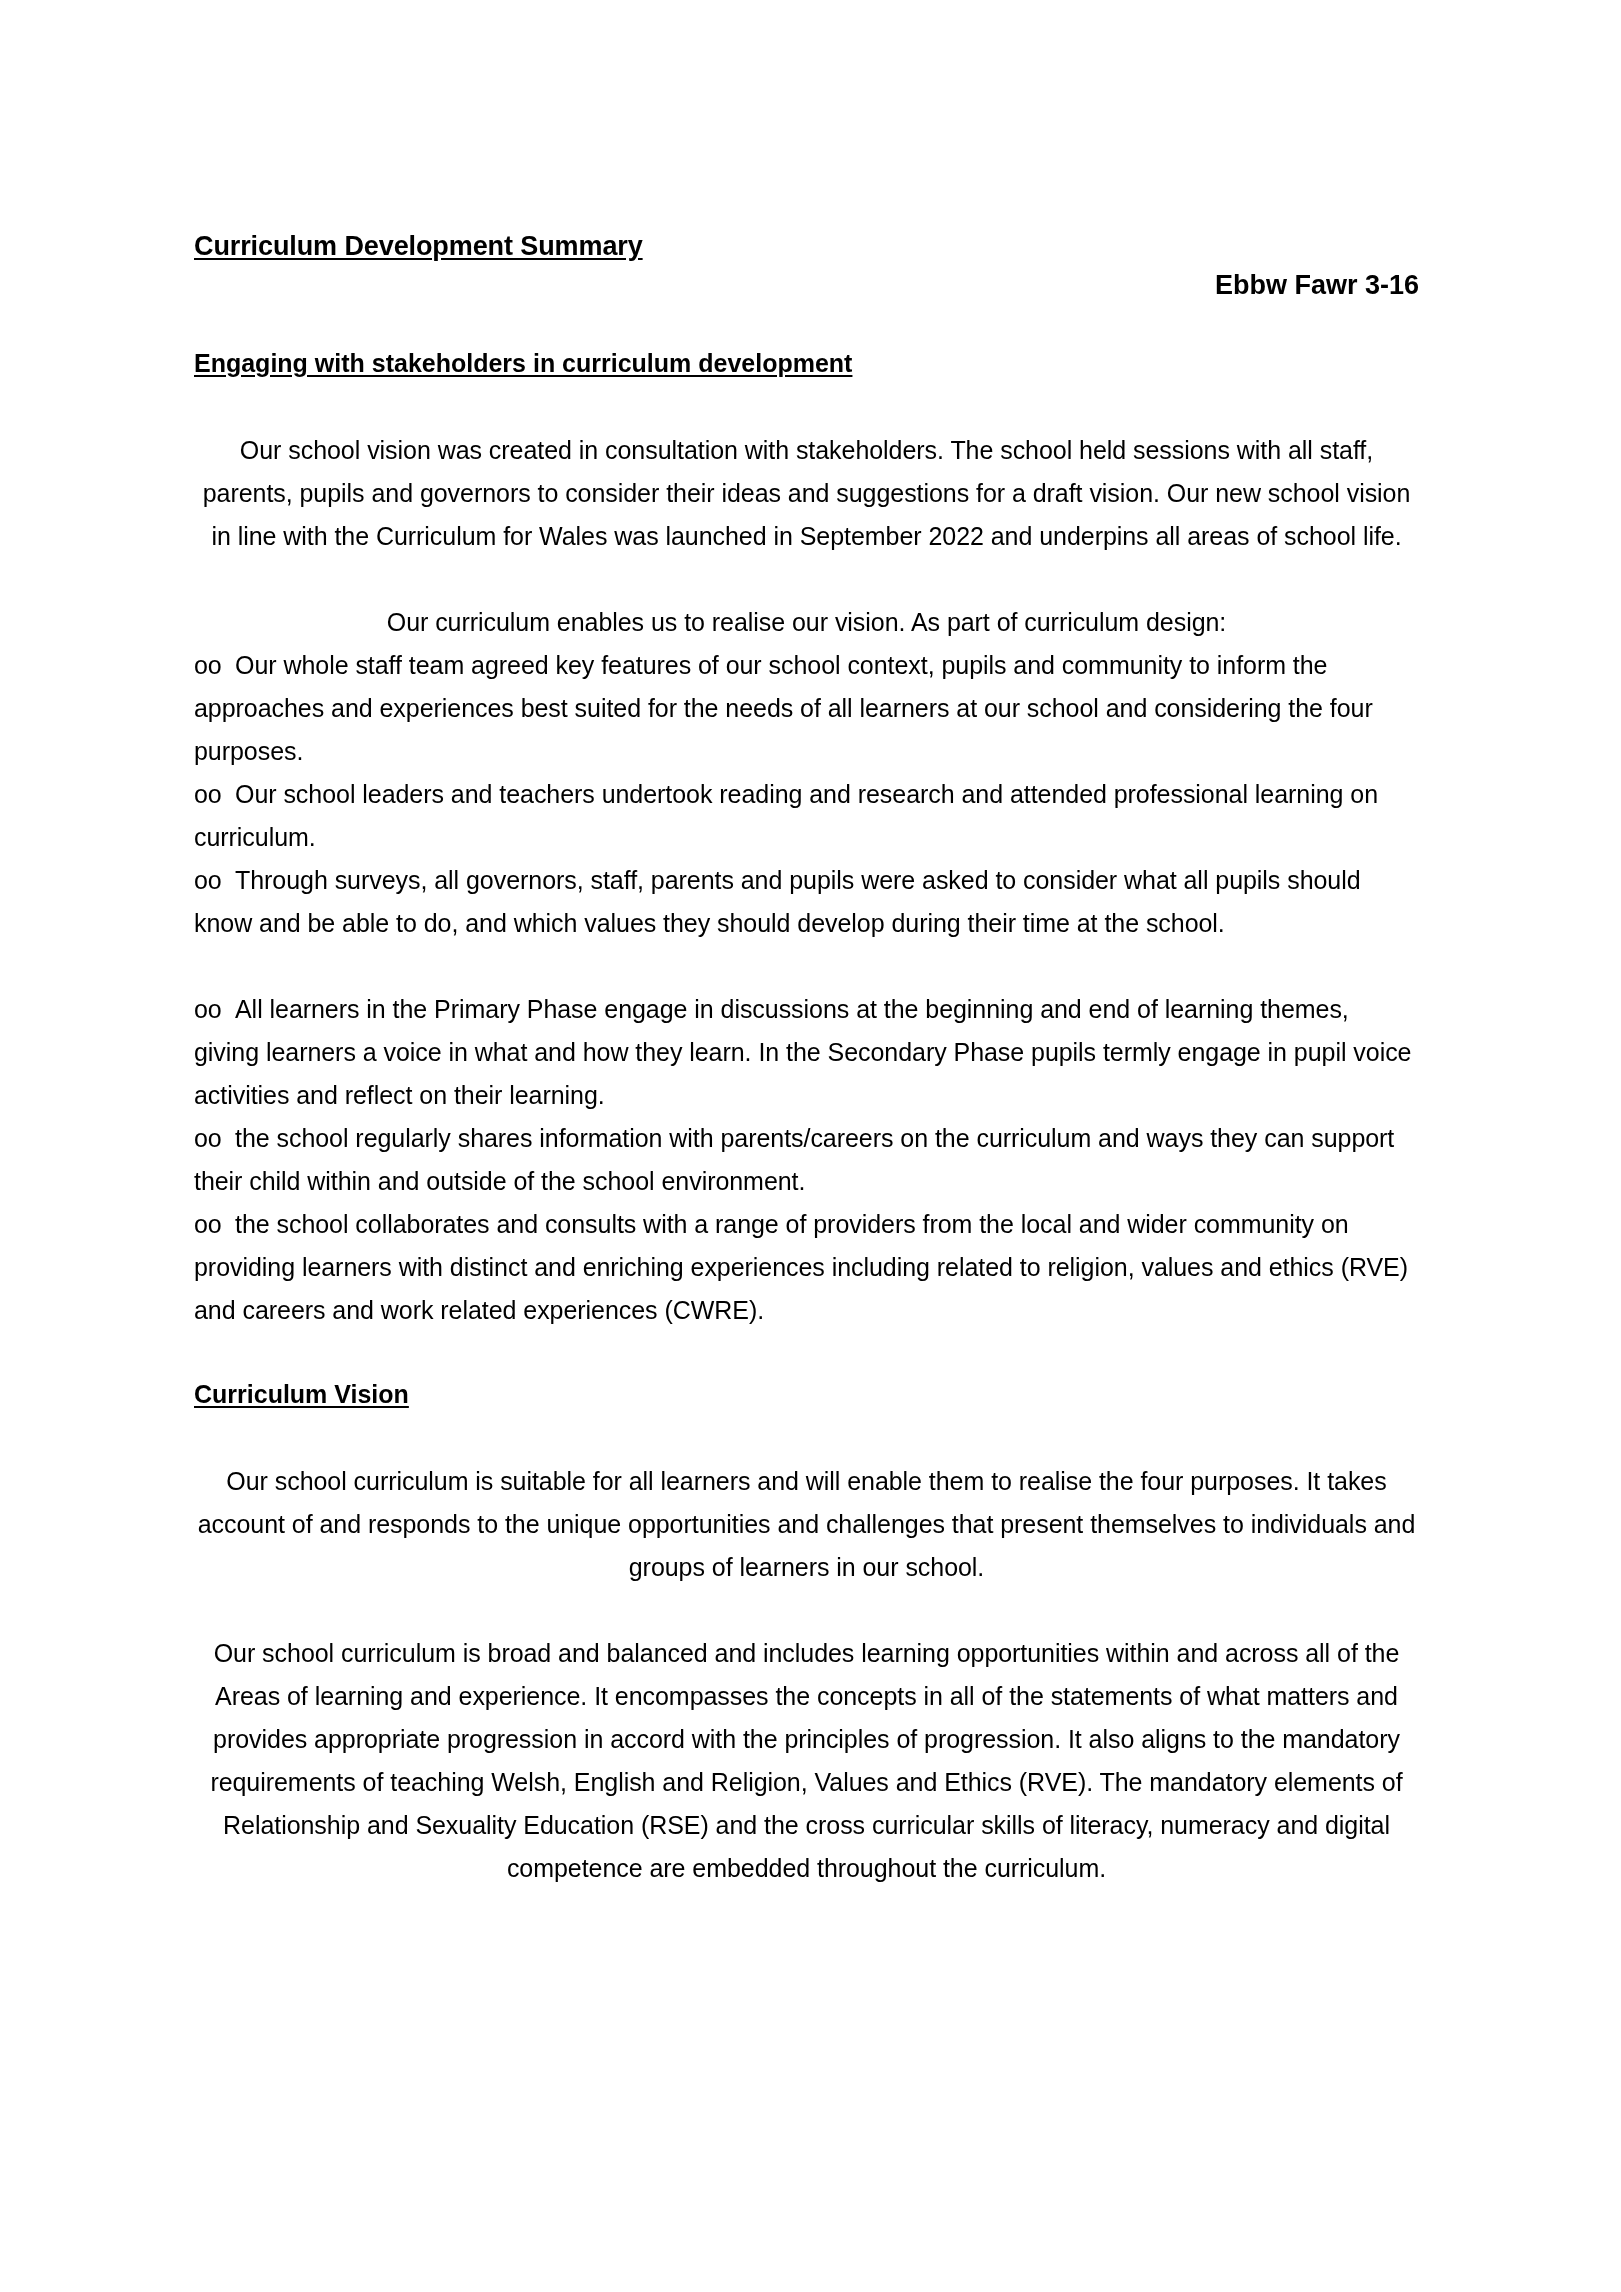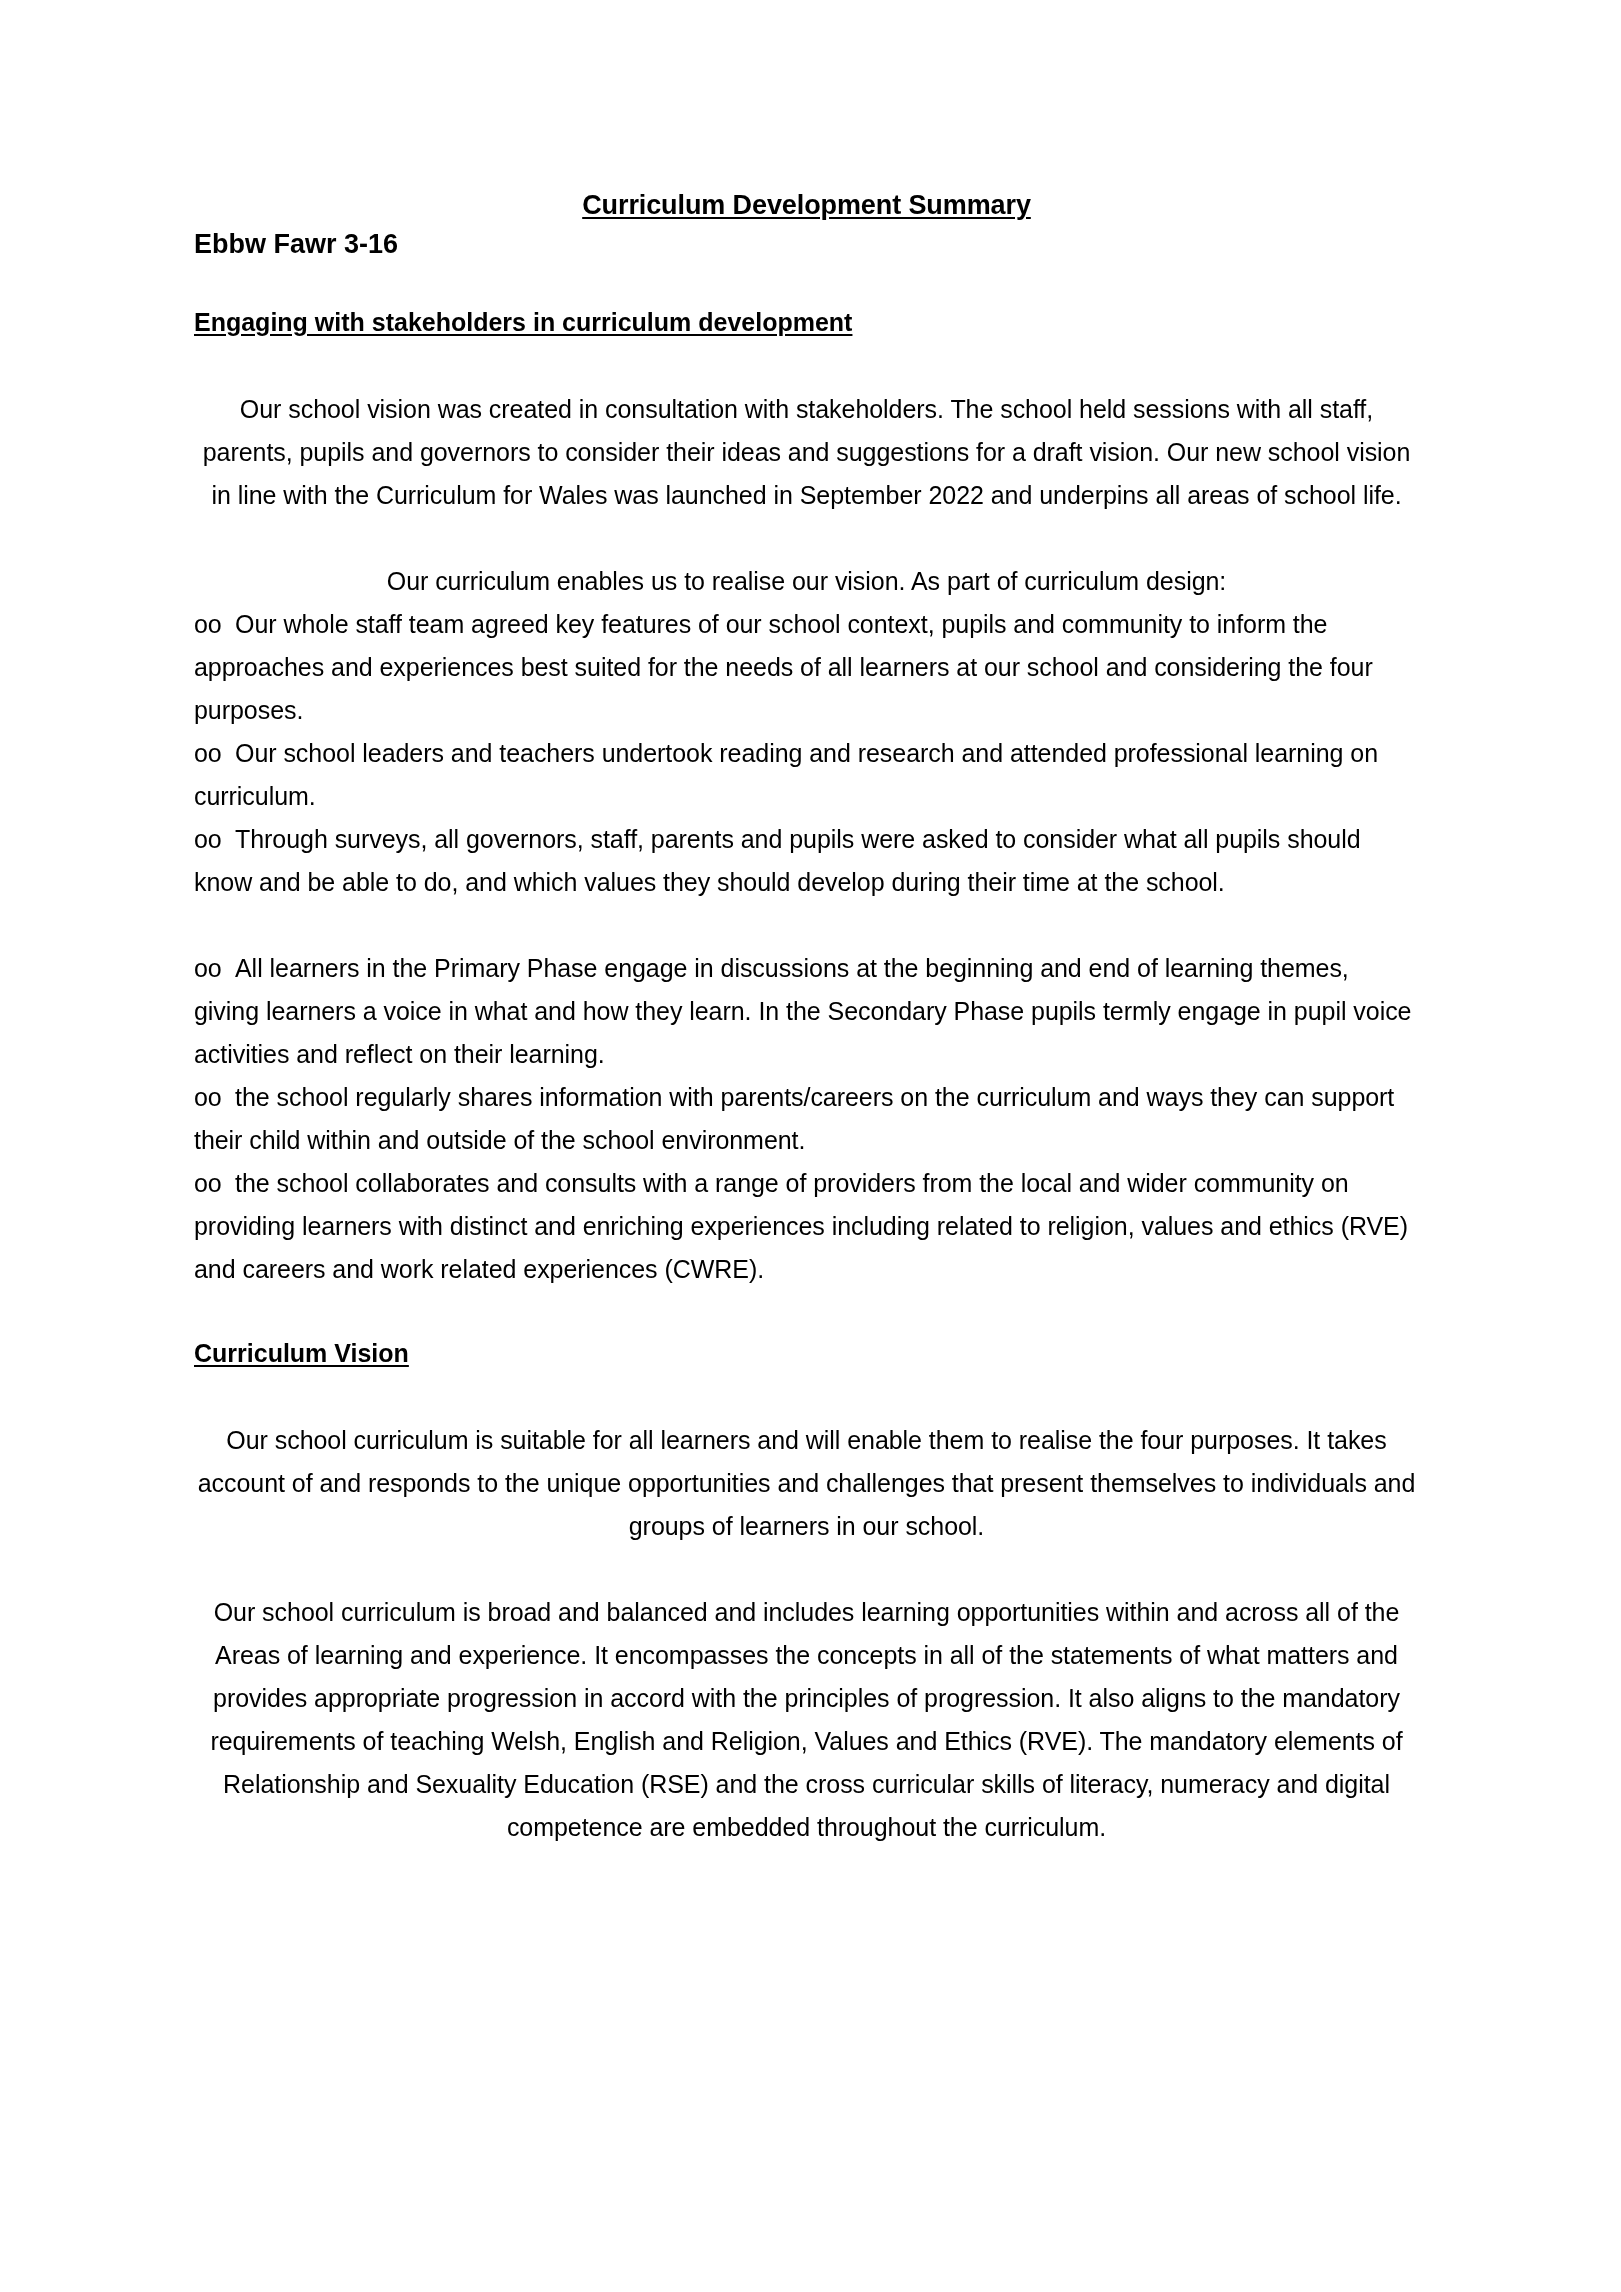--- a/index.html
+++ b/index.html
@@ -19,32 +19,33 @@
     box-sizing: border-box;
     overflow: hidden;
   }
   .content {
     position: absolute;
     left: 194px;
     top: 186px;
     width: 1225px;
   }
   .doc-title {
-    text-align: center;
+    text-align: left;
     font-size: 27px;
     font-weight: bold;
     line-height: 39px;
     letter-spacing: -0.1px;
+    margin-top: 41px;
   }
   .doc-title .u {
     text-decoration: underline;
     text-underline-offset: 2.9px;
   }
   .title-line2 {
-    text-align: left;
+    text-align: right;
     font-size: 27px;
     font-weight: bold;
     line-height: 39px;
   }
   .spacer-lg { height: 39px; }
 
   .section-heading {
     font-size: 25px;
     font-weight: bold;
     line-height: 39px;

